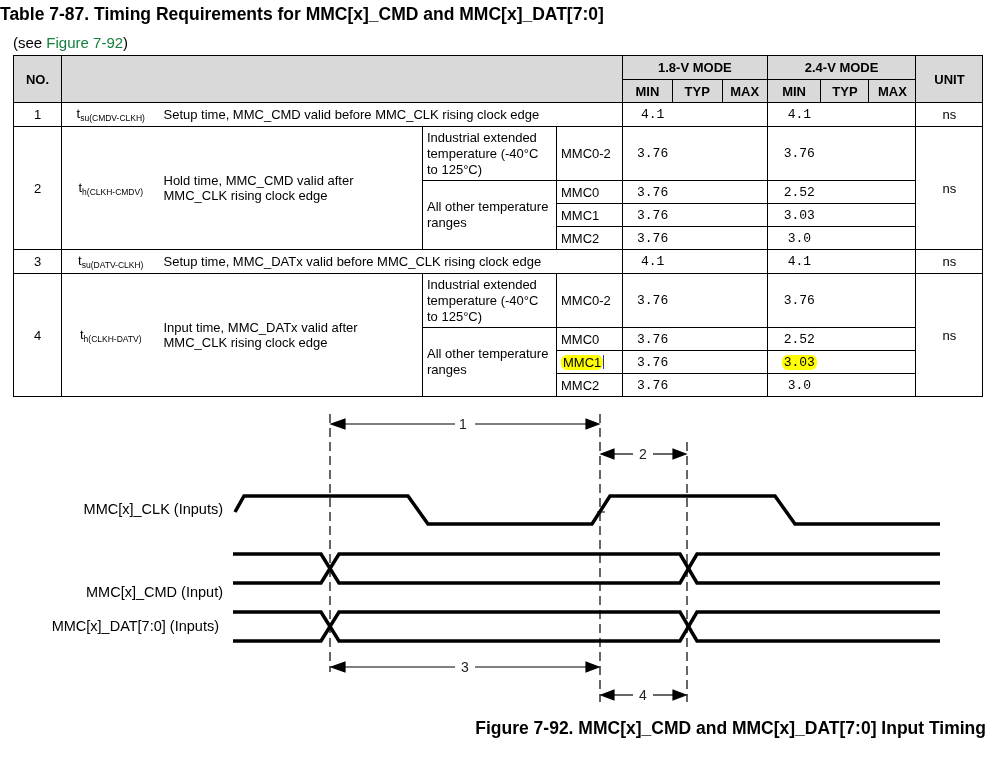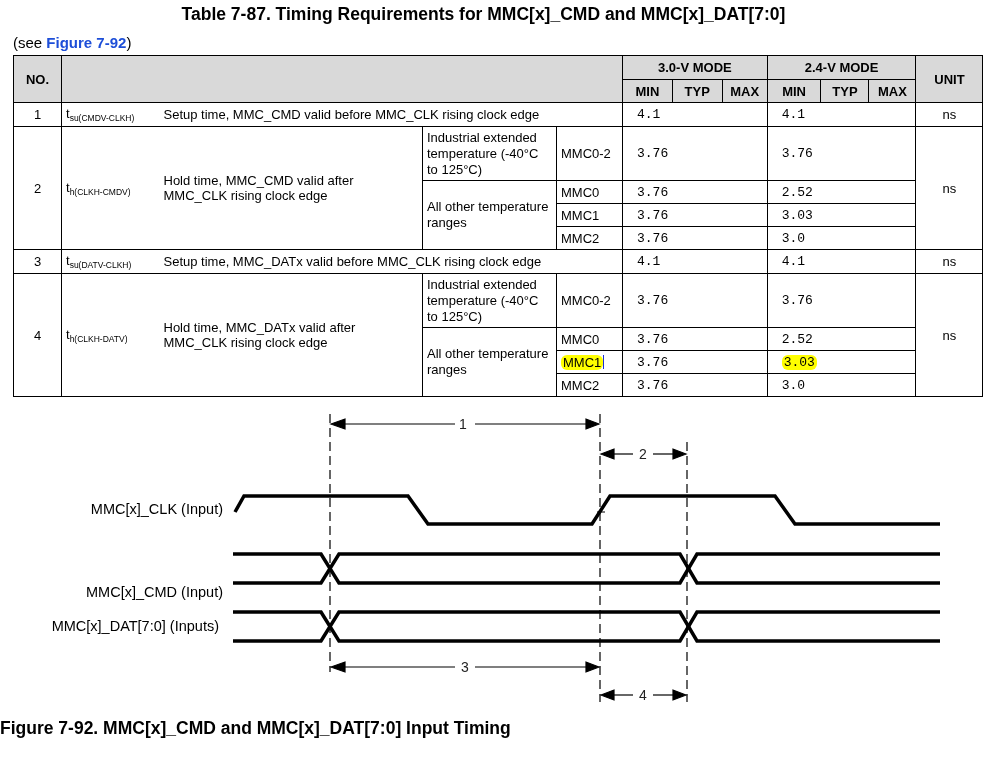--- a/index.html
+++ b/index.html
@@ -1,36 +1,36 @@
 <!DOCTYPE html>
 <html><head>
 <meta charset="utf-8">
 <style>
   html, body { margin:0; padding:0; background:#ffffff; }
   body { width:986px; height:765px; position:relative; overflow:hidden;
          font-family:"Liberation Sans", sans-serif; color:#000; }
-  .title { position:absolute; left:0; width:967px; top:4px; text-align:center;
+  .title { position:absolute; left:0; width:967px; top:4px; text-align:left;
            font-weight:bold; font-size:17.5px; }
   .see { position:absolute; left:13px; top:34px; font-size:15px; }
-  .see .lnk { color:#1d4ed8;font-weight:bold; }
+  .see .lnk { color:#15803d; }
   table.t { position:absolute; left:13px; top:55px; border-collapse:collapse;
             table-layout:fixed; font-size:13px; }
   table.t td { border:1px solid #000; padding:0 4px; vertical-align:middle; }
   table.t .hd { background:#d9d9d9; font-weight:bold; text-align:center; }
   .c { text-align:center; }
   .sym { font-size:13px; white-space:nowrap; }
   .sym sub { font-size:8.5px; vertical-align:-3px; }
-  .noborder-r { border-right:none !important; }
+  .noborder-r { border-right:none !important;text-align:center; }
   .noborder-l { border-left:none !important;margin-left:10px; }
   .hl { background:#ffff00; border-radius:6px; padding:0 2px; }
   .cursor { display:inline-block; width:1px; height:14px; background:#1b2fd6; vertical-align:-2px; }
   .valpad { padding-left:14px !important;font-family:Liberation Mono, monospace; }
   svg.diag { position:absolute; left:0; top:400px; }
   .sig-label { position:absolute; font-size:14.5px; text-align:right; width:215px; }
-  .fig-cap { position:absolute; left:0; width:986px; top:718px; text-align:left;
+  .fig-cap { position:absolute; left:0; width:986px; top:718px; text-align:right;
              font-weight:bold; font-size:17.5px; }
 </style>
 </head>
 <body>
 
 <div class="title">Table 7-87. Timing Requirements for MMC[x]_CMD and MMC[x]_DAT[7:0]</div>
 <div class="see"><span>(see </span><span class="lnk">Figure 7-92</span><span>)</span></div>
 
 <table class="t">
   <colgroup>
@@ -45,21 +45,21 @@
     <col style="width:48px">
     <col style="width:48px">
     <col style="width:47px">
     <col style="width:67px">
   </colgroup>
 
   <tbody>
       <tr style="height:24px">
     <td class="hd" rowspan="2">NO.</td>
     <td class="hd" rowspan="2" colspan="4"></td>
-    <td class="hd" colspan="3">3.0-V MODE</td>
+    <td class="hd" colspan="3">1.8-V MODE</td>
     <td class="hd" colspan="3">2.4-V MODE</td>
     <td class="hd" rowspan="2">UNIT</td>
   </tr>
   <tr style="height:23px">
     <td class="hd">MIN</td>
     <td class="hd">TYP</td>
     <td class="hd">MAX</td>
     <td class="hd">MIN</td>
     <td class="hd">TYP</td>
     <td class="hd">MAX</td>
@@ -130,21 +130,21 @@
     <td class="noborder-l"></td>
     <td class="valpad noborder-r" style="padding-left:22px">4.1</td>
     <td class="noborder-l noborder-r"></td>
     <td class="noborder-l"></td>
     <td class="c">ns</td>
   </tr>
 
   <tr style="height:54px">
     <td class="c" rowspan="4">4</td>
     <td class="sym noborder-r" rowspan="4"><span>t</span><sub>h(CLKH-DATV)</sub></td>
-    <td class="noborder-l" rowspan="4" style="padding-right:60px">Hold time, MMC_DATx valid after MMC_CLK rising clock edge</td>
+    <td class="noborder-l" rowspan="4" style="padding-right:60px">Input time, MMC_DATx valid after MMC_CLK rising clock edge</td>
     <td style="line-height:16px">Industrial extended temperature (-40°C to 125°C)</td>
     <td>MMC0-2</td>
     <td class="valpad noborder-r">3.76</td>
     <td class="noborder-l noborder-r"></td>
     <td class="noborder-l"></td>
     <td class="valpad noborder-r">3.76</td>
     <td class="noborder-l noborder-r"></td>
     <td class="noborder-l"></td>
     <td class="c" rowspan="4">ns</td>
   </tr>
@@ -220,17 +220,17 @@
     <polygon points="601,695 614,690 614,700"></polygon>
     <polygon points="686,695 673,690 673,700"></polygon>
   </g>
 </svg>
 
 <div style="position:absolute;left:459px;top:416px;font-size:14px;color:#222">1</div>
 <div style="position:absolute;left:639px;top:446px;font-size:14px;color:#222">2</div>
 <div style="position:absolute;left:461px;top:659px;font-size:14px;color:#222">3</div>
 <div style="position:absolute;left:639px;top:687px;font-size:14px;color:#222">4</div>
 
-<div class="sig-label" style="left:8px;top:501px">MMC[x]_CLK (Input)</div>
+<div class="sig-label" style="left:8px;top:501px">MMC[x]_CLK (Inputs)</div>
 <div class="sig-label" style="left:8px;top:584px">MMC[x]_CMD (Input)</div>
 <div class="sig-label" style="left:4px;top:618px">MMC[x]_DAT[7:0] (Inputs)</div>
 
 <div class="fig-cap">Figure 7-92. MMC[x]_CMD and MMC[x]_DAT[7:0] Input Timing</div>
 
 </body></html>

